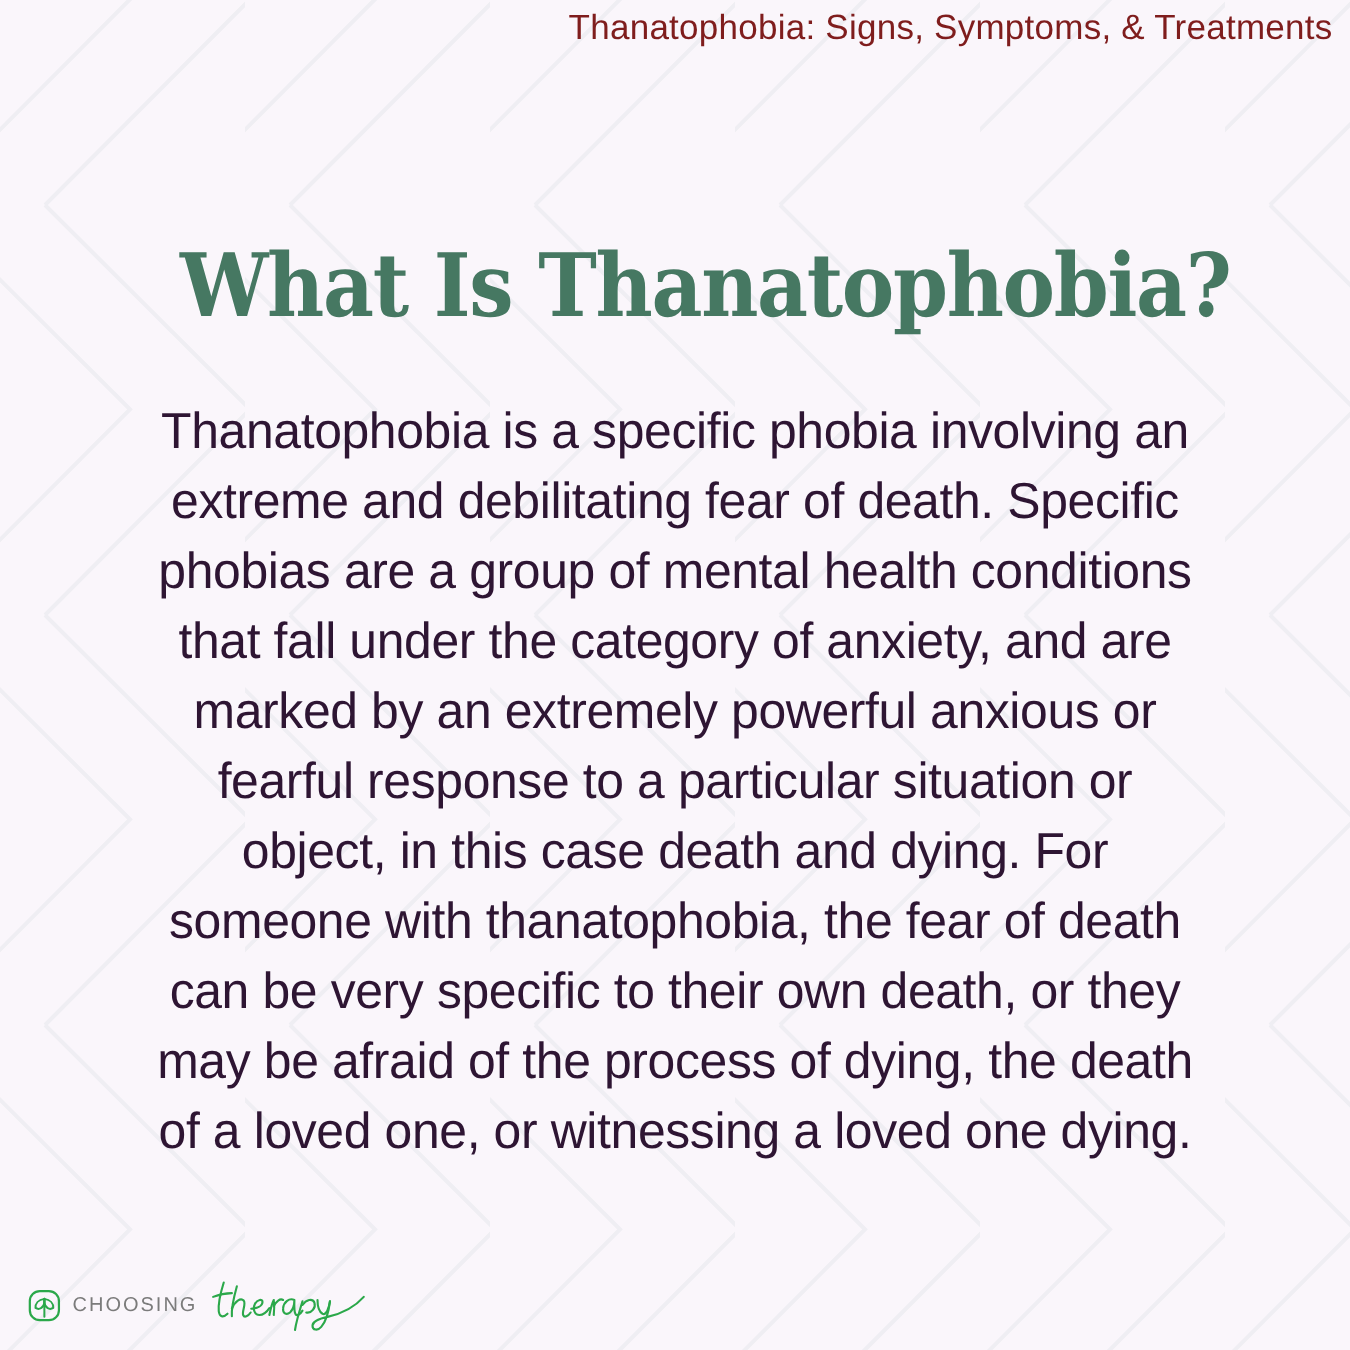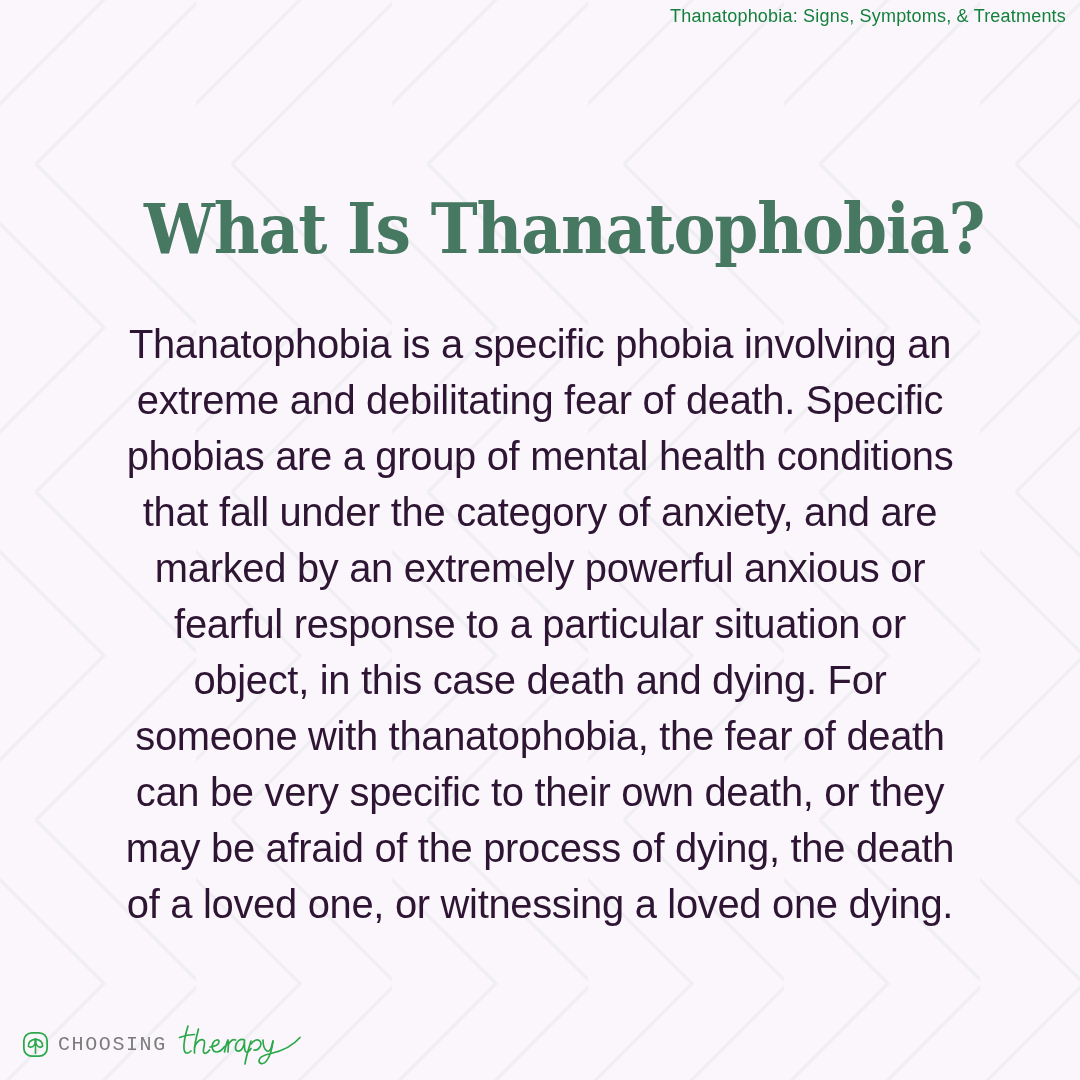--- a/index.html
+++ b/index.html
@@ -29,24 +29,24 @@
     height: 1080px;
     pointer-events: none;
   }
 
   
   #eyebrow {
     position: absolute;
     top: 6px;
     right: 14px;
     font-family: "Liberation Sans", sans-serif;
-    font-size: 18px;
+    font-size: 28px;
     font-weight: 400;
     letter-spacing: 0.2px;
-    color: #15803d;
+    color: #7f1d1d;
     white-space: nowrap;
   }
 
   
   #content {
     position: absolute;
     left: 50%;
     transform: translateX(-50%);
     top: 150px;
     width: 880px;
@@ -90,22 +90,22 @@
     height: 44px;
   }
   #logo-mark {
     display: block;
     width: 27px;
     height: 27px;
     flex: 0 0 auto;
     margin-right: 9px;
   }
   #logo-choosing {
-    font-family: Liberation Mono, monospace;
-    font-size: 20px;
+    font-family: Liberation Sans, sans-serif;
+    font-size: 16px;
     font-weight: 400;
     letter-spacing: 1.6px;
     color: #7B7B7B;
     line-height: 1;
     position: relative;
     top: 1px;
   }
   #logo-therapy {
     margin-left: 8px;
     display: block;

